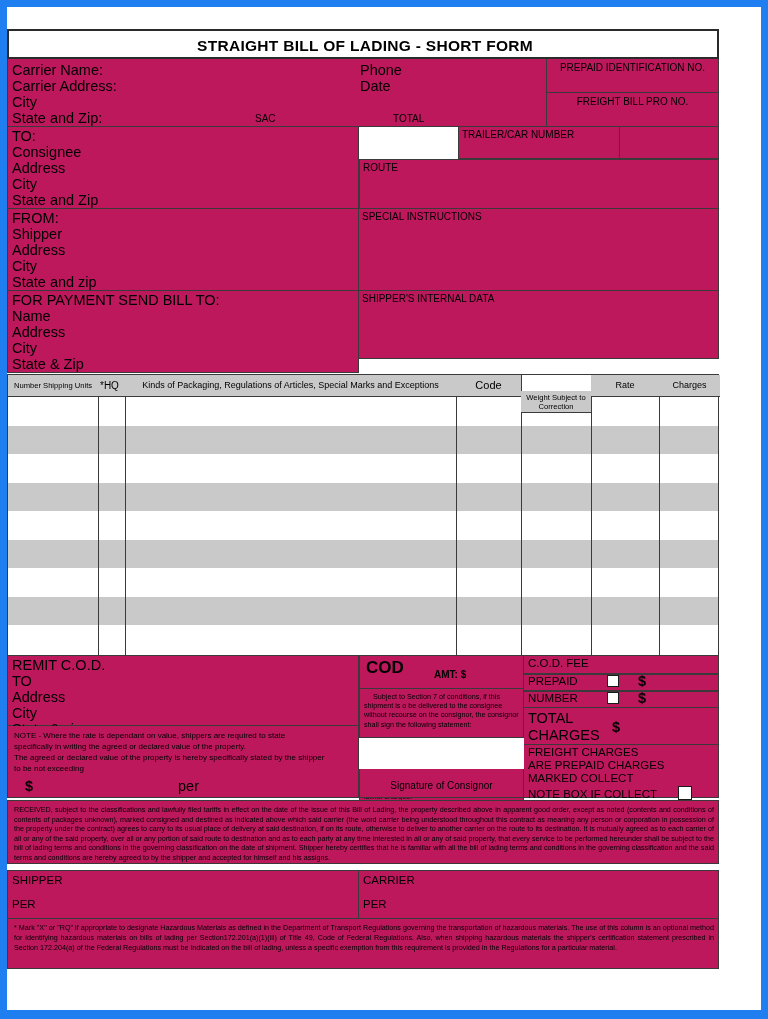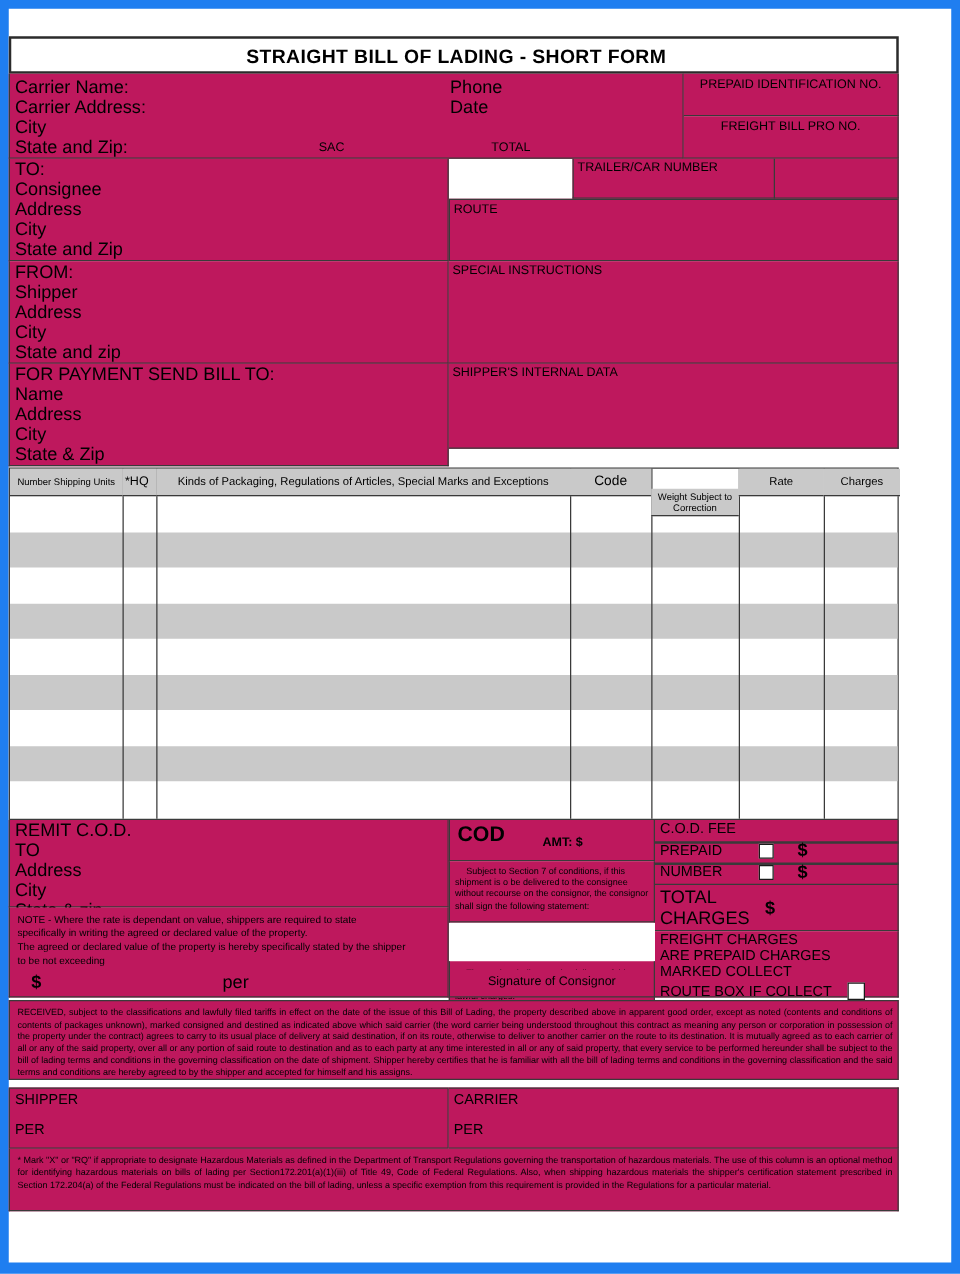--- a/index.html
+++ b/index.html
@@ -237,21 +237,21 @@
   <div class="bx" id="totbox">
     <div class="lbl f16" style="left:4px; top:2px;">TOTAL</div>
     <div class="lbl f16" style="left:4px; top:19px;">CHARGES</div>
     <div class="lbl f16 bold" style="left:88px; top:11px;">$</div>
   </div>
 
   <div class="bx" id="frtbox">
     <div class="lbl f13" style="left:4px; top:1px;">FREIGHT CHARGES</div>
     <div class="lbl f13" style="left:4px; top:14px;">ARE PREPAID CHARGES</div>
     <div class="lbl f13" style="left:4px; top:27px;">MARKED COLLECT</div>
-    <div class="lbl f13" style="left:4px; top:43px;">ROUTE BOX IF COLLECT</div>
+    <div class="lbl f13" style="left:4px; top:43px;">NOTE BOX IF COLLECT</div>
     <div class="chk" style="left:154px; top:41px; width:14px; height:14px;"></div>
   </div>
 
   <div class="bx" id="recbox">
     <div class="f8" style="position:absolute; left:6px; top:4px; width:700px; text-align:justify; line-height:9.6px;">RECEIVED, subject to the classifications and lawfully filed tariffs in effect on the date of the issue of this Bill of Lading, the property described above in apparent good order, except as noted (contents and conditions of contents of packages unknown), marked consigned and destined as indicated above which said carrier (the word carrier being understood throughout this contract as meaning any person or corporation in possession of the property under the contract) agrees to carry to its usual place of delivery at said destination, if on its route, otherwise to deliver to another carrier on the route to its destination.  It is mutually agreed as to each carrier of all or any of the said property, over all or any portion of said route to destination and as to each party at any time interested in all or any of said property, that every service to be performed hereunder shall be subject to the bill of lading terms and conditions in the governing classification on the date of shipment.  Shipper hereby certifies that he is familiar with all the bill of lading terms and conditions in the governing classification and the said terms and conditions are hereby agreed to by the shipper and accepted for himself and his assigns.</div>
   </div>
 
   <div class="bx" id="shipbox">
     <div class="lbl f13" style="left:4px; top:3px;">SHIPPER</div>
     <div class="lbl f13" style="left:4px; top:27px;">PER</div>

